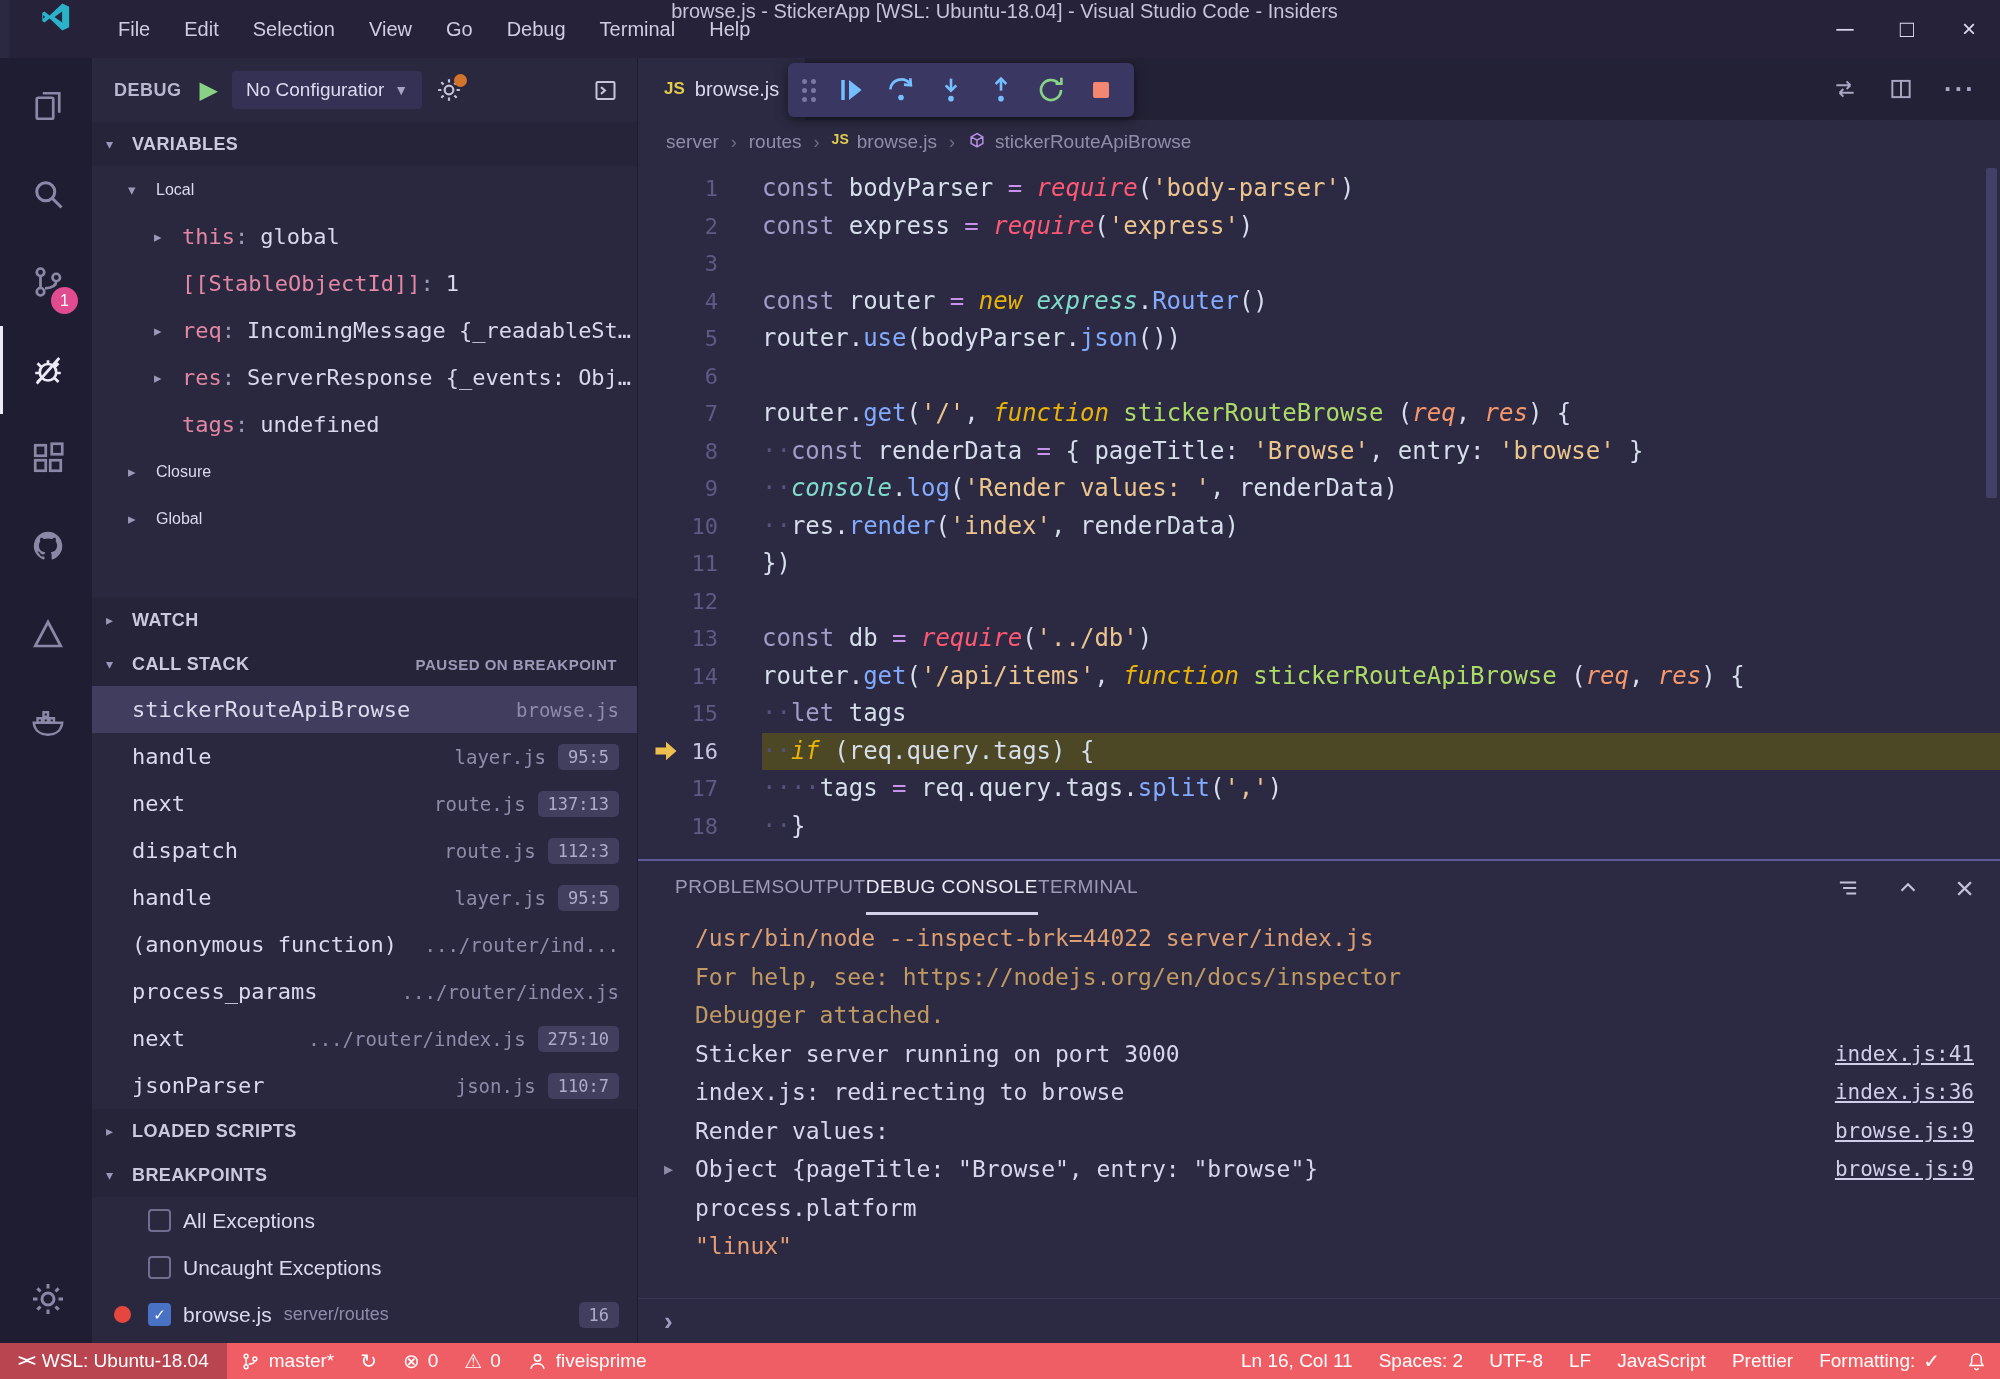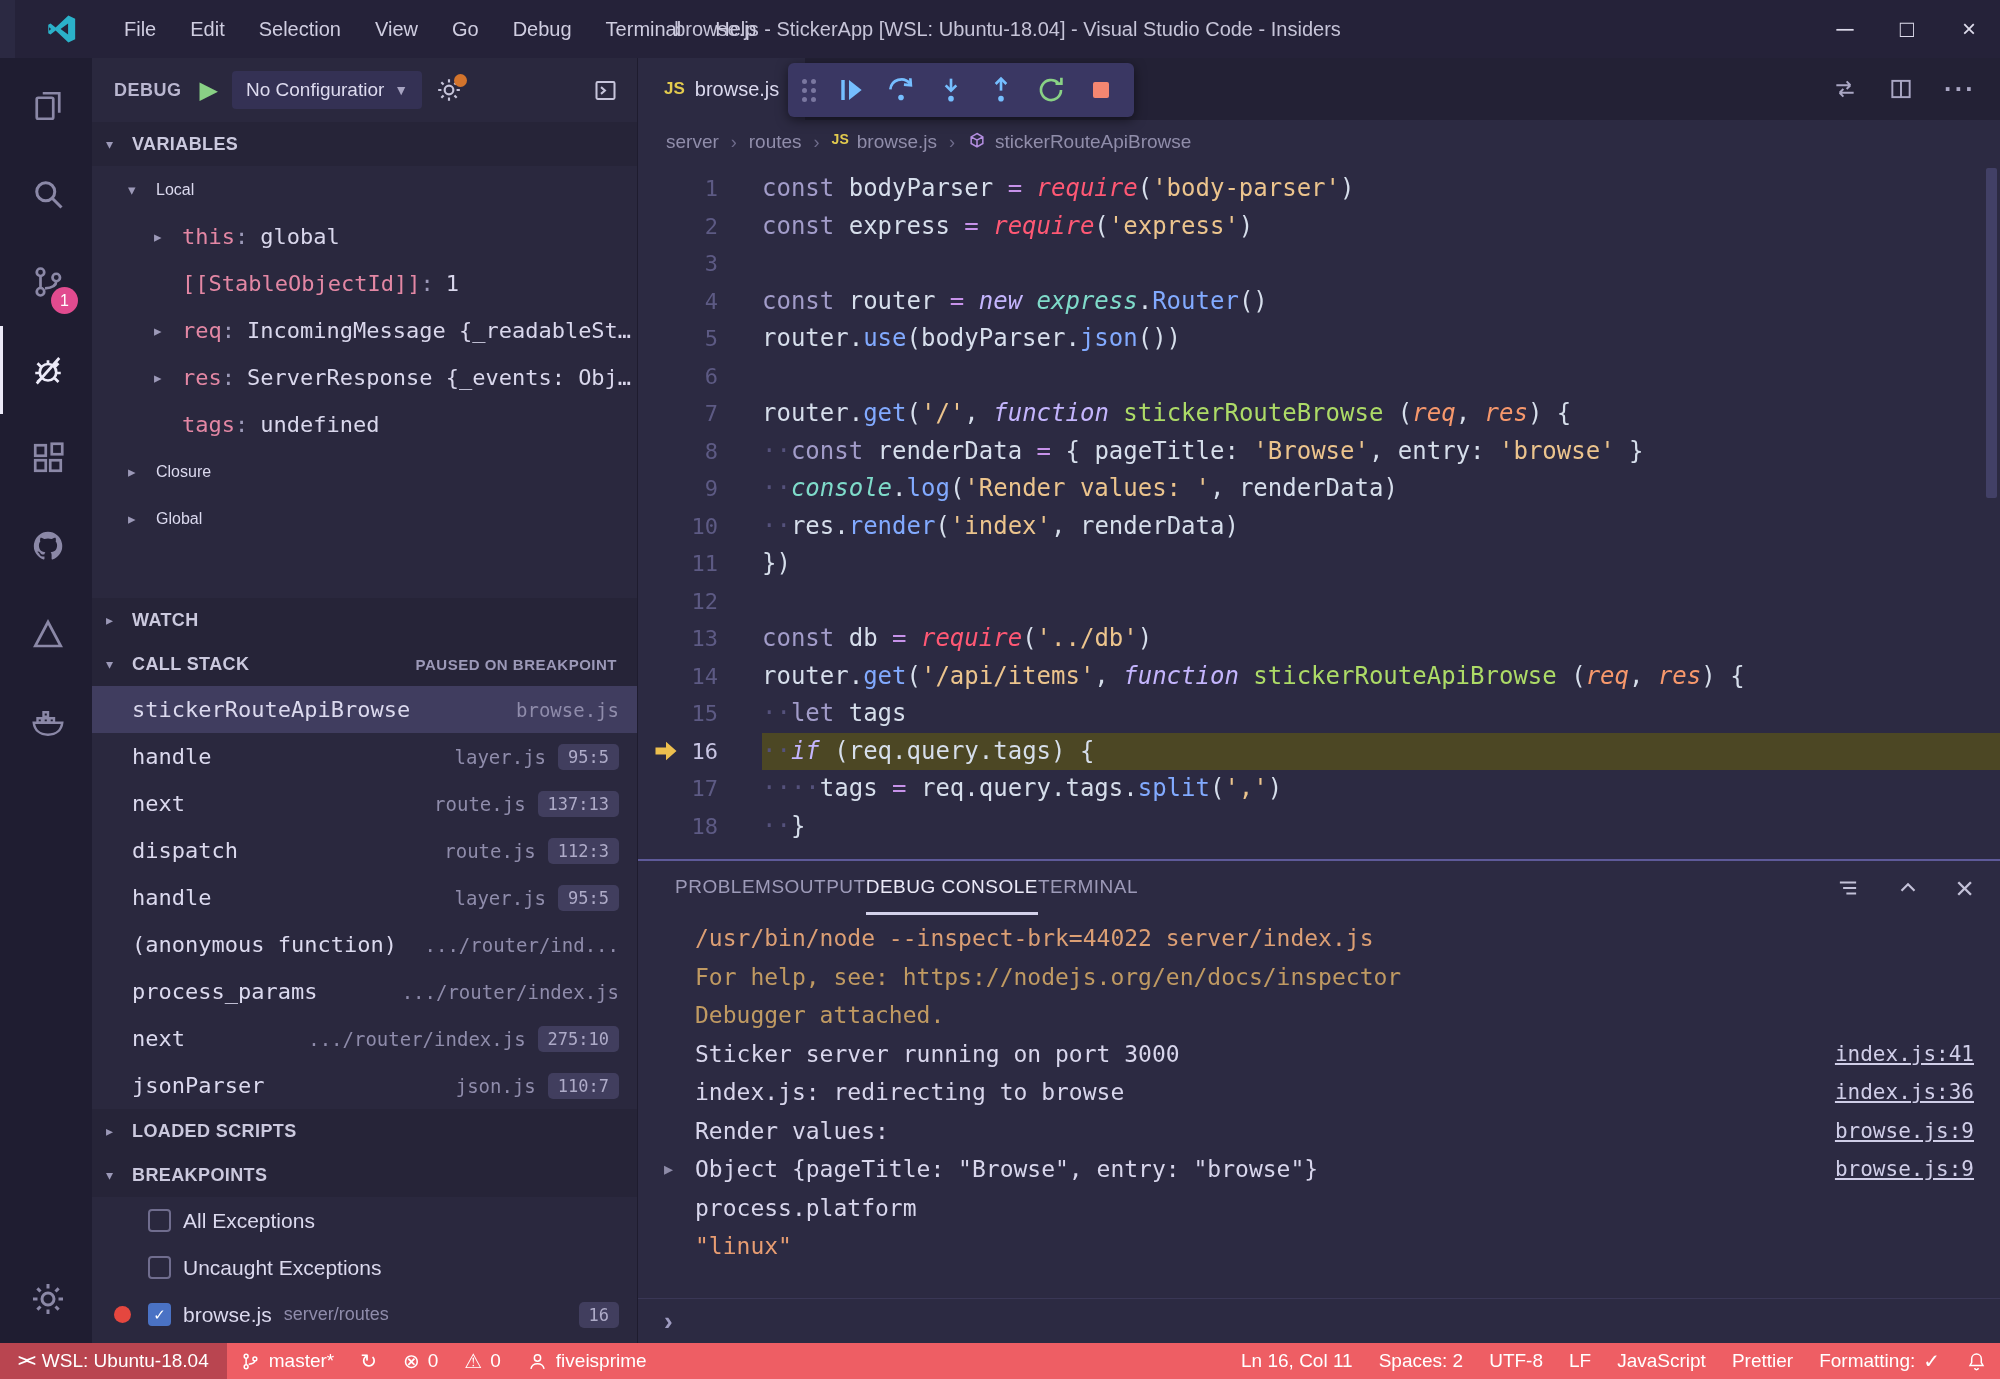--- a/index.html
+++ b/index.html
@@ -1,20 +1,20 @@
 <!DOCTYPE html>
 <html><head>
 <meta charset="utf-8">
 <style>
   html,body{margin:0;padding:0;background:#16141f;}
   #app{position:relative;width:2000px;height:1379px;background:#2b2942;font-family:"Liberation Sans",sans-serif;color:#d8d6ec;overflow:hidden;}
   svg{display:block;}
 
   
-  #titlebar{position:absolute;top:0;left:15px;right:0;height:58px;background:#252239;display:flex;align-items:center;z-index:20;}
+  #titlebar{position:absolute;top:0;left:9px;right:0;height:58px;background:#252239;display:flex;align-items:flex-start;z-index:20;}
   .logo{width:92px;display:flex;justify-content:center;align-items:center;}
   #menubar{display:flex;}
   .menu-item{padding:0 17px;font-size:20px;color:#cfcde0;line-height:58px;}
   .win-title{position:absolute;left:50%;transform:translateX(-50%);font-size:20px;color:#c6c4d8;white-space:nowrap;}
   .win-controls{margin-left:auto;display:flex;}
   .wc{width:62px;height:58px;display:flex;align-items:center;justify-content:center;font-size:24px;color:#dcdaea;}
 
   
   #main{position:absolute;top:58px;bottom:36px;left:0;right:0;display:flex;}
 
@@ -93,21 +93,21 @@
 
   #code{position:relative;flex:1;padding-top:6px;overflow:hidden;}
   .code-line{display:flex;height:37.5px;align-items:center;}
   .gutter{position:relative;width:124px;flex:none;display:flex;align-items:center;justify-content:flex-end;padding-right:44px;box-sizing:border-box;height:100%;}
   .lnum{font-family:"DejaVu Sans Mono",monospace;font-size:22px;color:#5d5a84;}
   .code-line.current .lnum{color:#c9c6e4;}
   .dbg-arrow{position:absolute;left:14px;top:50%;transform:translateY(-50%);}
   .dbg-arrow svg{width:28px;height:28px;}
   .code-text{flex:1;font-family:"DejaVu Sans Mono",monospace;font-size:24px;white-space:pre;line-height:37.5px;height:100%;}
   .code-line.current .code-text{background:#4c4724;}
-  .tk-st{color:#a29cc9;} .tk-kw{color:#c4b5fd;font-style:italic;} .tk-op{color:#c792ea;}
+  .tk-st{color:#a29cc9;} .tk-kw{color:#eab308;font-style:italic;} .tk-op{color:#c792ea;}
   .tk-id{color:#d6deeb;} .tk-pn{color:#d6deeb;} .tk-req{color:#ff5874;font-style:italic;}
   .tk-str{color:#ecc48d;} .tk-fn{color:#82aaff;} .tk-grn{color:#addb67;}
   .tk-obj{color:#7fdbca;font-style:italic;} .tk-par{color:#f7986c;font-style:italic;} .tk-ws{color:#55527c;}
   .scrollbar{position:absolute;top:4px;right:3px;width:11px;height:330px;background:#565285;opacity:.55;border-radius:2px;}
 
   
   #panel{height:484px;border-top:2px solid #5e5a99;display:flex;flex-direction:column;background:#2c2a42;flex:none;box-sizing:border-box;}
   #panel-tabs{height:54px;display:flex;align-items:center;padding-left:30px;flex:none;}
   #panel-tab-list{display:flex;height:100%;align-items:stretch;margin-left:7px;}
   .panel-tab{display:flex;align-items:center;font-size:19px;letter-spacing:.5px;color:#9d9ab8;border-bottom:3px solid transparent;box-sizing:border-box;}

